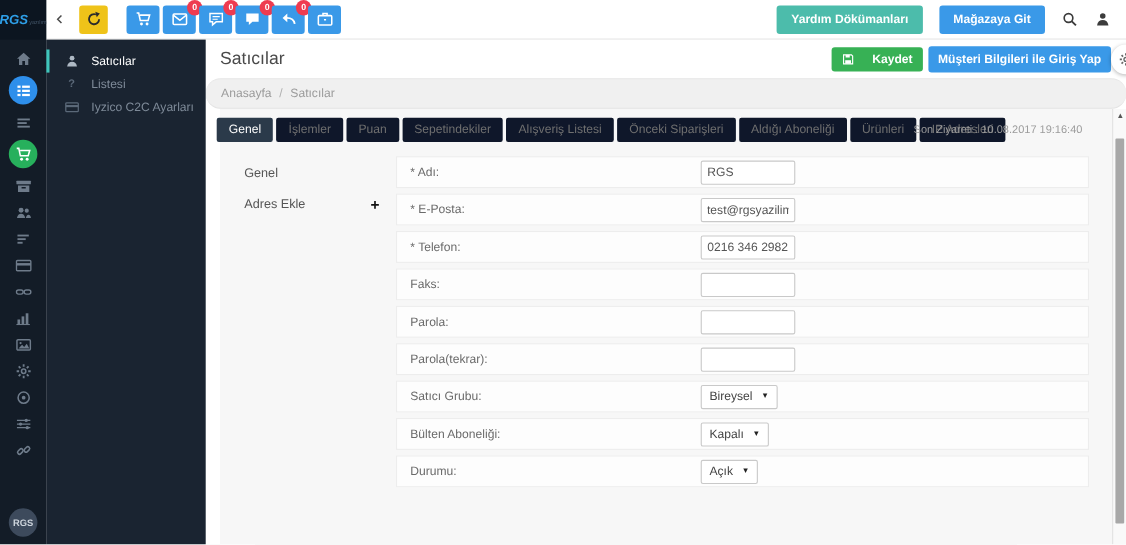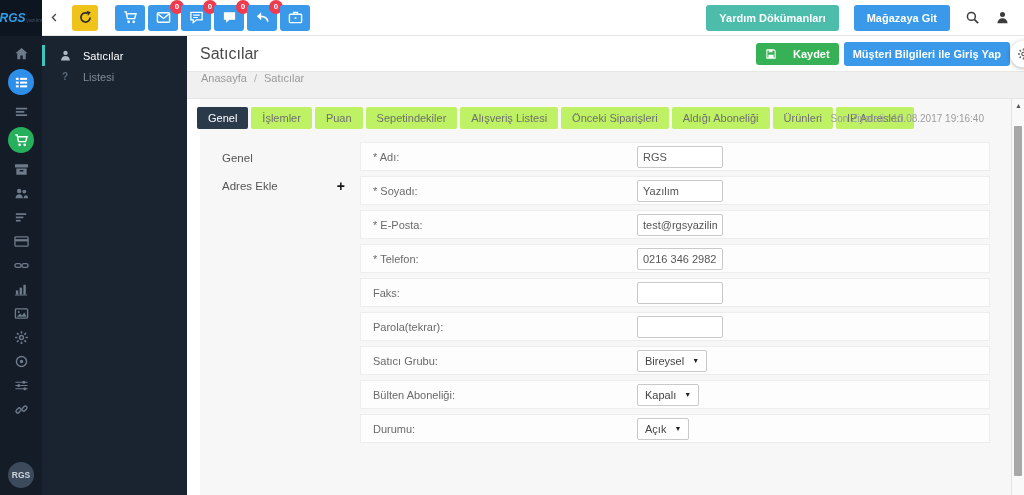--- a/index.html
+++ b/index.html
@@ -66,28 +66,28 @@
   .header-actions { margin-left:auto; display:flex; align-items:center; gap:5px; padding-right:14px; }
   .btn.green { background:var(--accent-green,#37b155); display:flex; gap:16px; padding:5px 9px; }
   .btn.green svg { width:12px; height:12px; }
   .btn.hblue { background:var(--accent-blue,#3a99e8); padding:6px 9px; }
   .gear-fab { position:absolute; right:-13px; top:50%; transform:translateY(-50%); width:27px; height:27px;
               border-radius:50%; background:#fff; box-shadow:0 1px 4px rgba(0,0,0,.3); color:#666;
               display:flex; align-items:center; justify-content:center; cursor:pointer; z-index:5; }
   .gear-fab svg { width:13px; height:13px; }
 
   .breadcrumb { height:28px; background:#f0f0f0; border-top:1px solid #e7e7e7; border-bottom:1px solid #e4e4e4;
-                display:flex; align-items:flex-start; padding-left:14px; font-size:11px; color:#9b9b9b; gap:7px; }
+                display:flex; align-items:center; padding-left:14px; font-size:11px; color:#9b9b9b; gap:7px;border-radius:14px; }
   .crumb { cursor:pointer; }
   .crumb-sep { color:#b0b0b0; }
 
   .tab-area { position:absolute; left:0; top:63px; width:837px; height:396px; background:#f7f7f7; overflow:hidden; }
   .tab-area::before { content:''; position:absolute; left:0; top:0; bottom:0; width:13px; background:#fff; }
   .tabs { position:absolute; top:8px; left:10px; display:flex; gap:3px; }
-  .tab { background:#bef264; color:#6f6f6f; font-size:11px; padding:5px 11px; border-radius:2px; cursor:pointer;
+  .tab { background:#0f172a; color:#6f6f6f; font-size:11px; padding:5px 11px; border-radius:2px; cursor:pointer;
          white-space:nowrap; }
   .tab.active { background:var(--active-tab-bg,#2b3a4a); color:#fff; }
   .last-visit { position:absolute; top:14px; right:40px; font-size:10px; color:#9c9c9c; }
 
   .panel-links { position:absolute; left:10px; top:45px; width:152px; }
   .panel-link { position:relative; padding:8px 10px 8px 25px; font-size:11.5px; color:#555; cursor:pointer; }
   .panel-plus { position:absolute; right:4px; top:6px; font-size:14px; font-weight:bold; color:#111; cursor:pointer; }
 
   .form-rows { position:absolute; left:173px; top:43px; width:630px; }
   .form-row { position:relative; height:29px; margin-bottom:5px; background:#fdfdfd;
@@ -254,20 +254,29 @@
             </svg>
           </span>
           <span>Satıcılar</span>
         </div>
         <div class="side-item">
           <span class="s-icon txt">
             <span class=" txt">?</span>
           </span>
           <span>Listesi</span>
         </div>
+        <div class="side-item">
+          <span class="s-icon">
+            <svg class="" viewBox="0 0 16 16">
+              <rect x="1" y="3" width="14" height="10" rx="1" fill="none" stroke="currentColor" stroke-width="1.4"></rect>
+              <rect x="1" y="5.5" width="14" height="2.4" fill="currentColor"></rect>
+            </svg>
+          </span>
+          <span>Iyzico C2C Ayarları</span>
+        </div>
       </nav>
   </aside>
 
   <header class="topbar">
     <button class="collapse">
       <svg viewBox="0 0 16 16" fill="none" stroke="currentColor" stroke-width="2">
           <path d="M10 3 5 8l5 5"></path>
         </svg>
     </button>
     <div class="toolbar" id="toolbar">
@@ -382,33 +391,33 @@
       <div class="panel-links" id="panel-links">
           <div class="panel-link">Genel</div>
           <div class="panel-link">Adres Ekle<span class="panel-plus">+</span></div>
         </div>
       <div class="form-rows" id="form-rows">
           <div class="form-row">
             <label class="row-label">* Adı:</label>
             <input class="row-input" value="RGS" style="">
           </div>
           <div class="form-row">
-            <label class="row-label">* Soyadı:</label>
-            <input class="row-input" value="Yazılım" style="">
-          </div>
-          <div class="form-row">
             <label class="row-label">* E-Posta:</label>
             <input class="row-input" value="test@rgsyazilim.com" style="">
           </div>
           <div class="form-row">
             <label class="row-label">* Telefon:</label>
             <input class="row-input" value="0216 346 2982" style="">
           </div>
           <div class="form-row">
             <label class="row-label">Faks:</label>
+            <input class="row-input" style="">
+          </div>
+          <div class="form-row">
+            <label class="row-label">Parola:</label>
             <input class="row-input" style="">
           </div>
           <div class="form-row">
             <label class="row-label">Parola(tekrar):</label>
             <input class="row-input" style="">
           </div>
           <div class="form-row">
             <label class="row-label">Satıcı Grubu:</label>
             <div class="row-select">
               <span>Bireysel</span>

